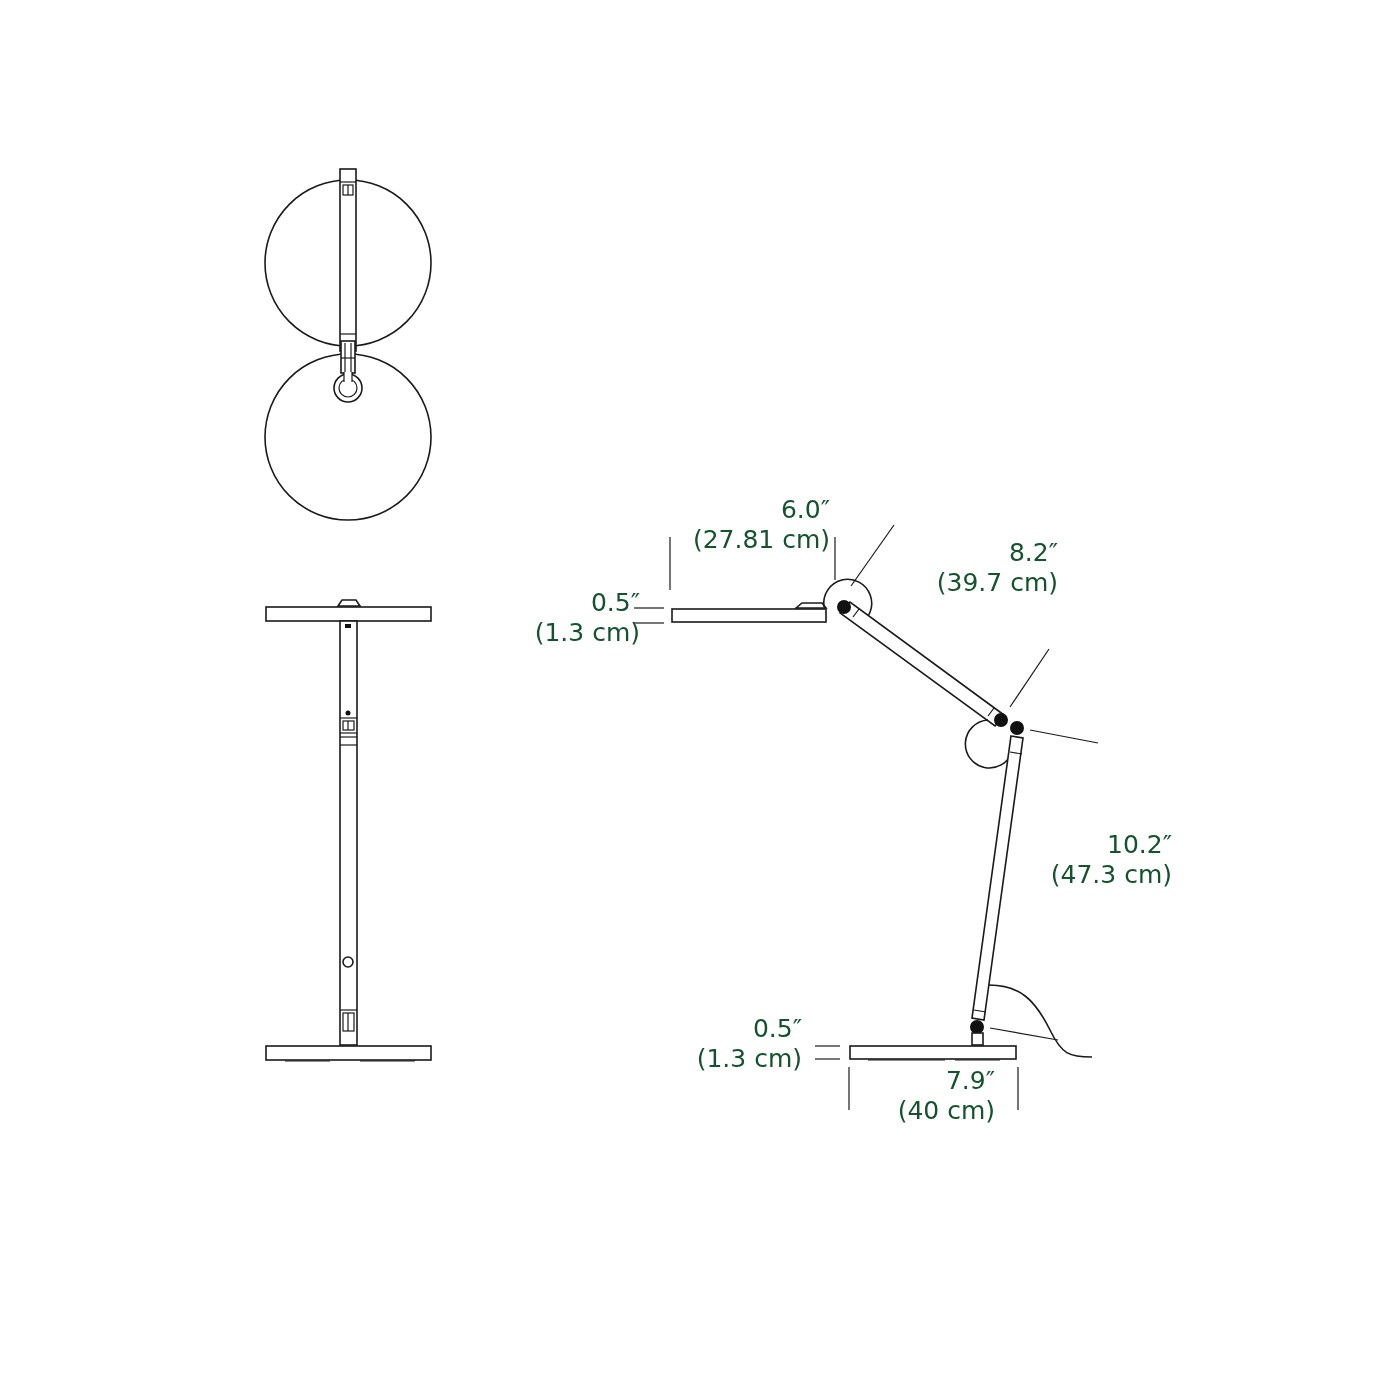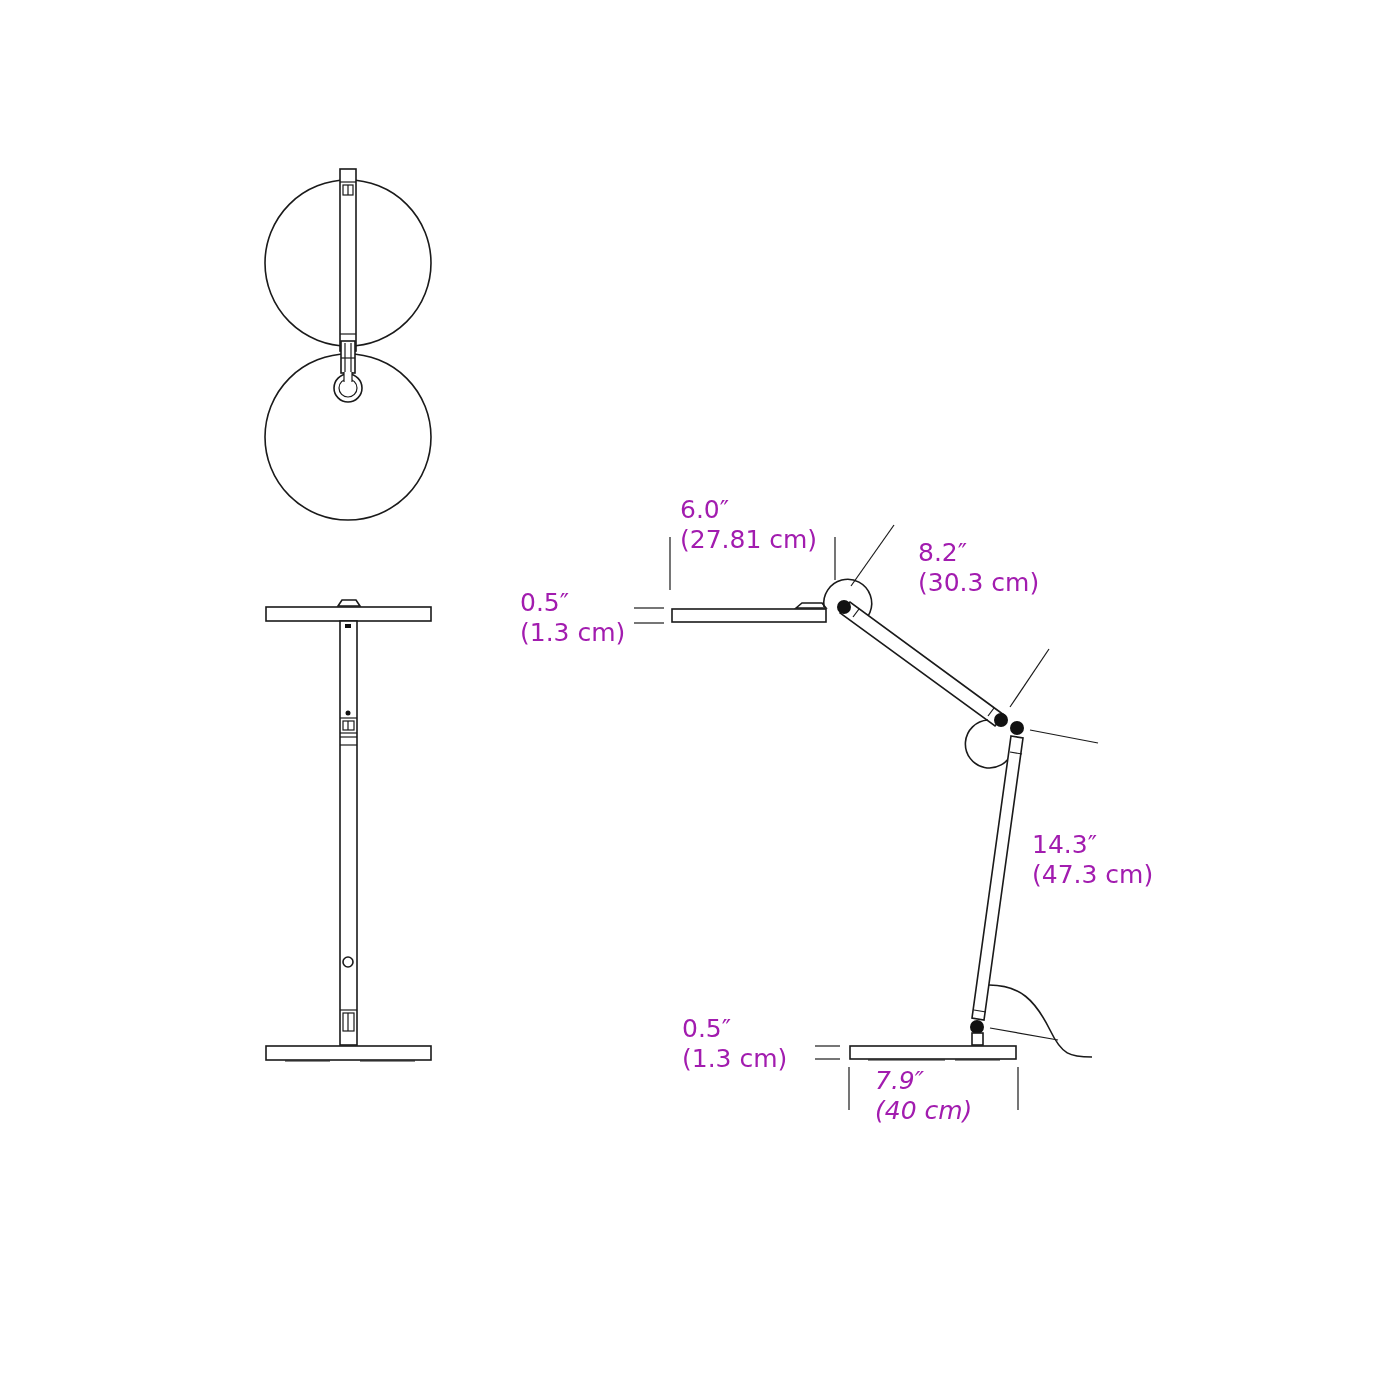--- a/index.html
+++ b/index.html
@@ -3,21 +3,21 @@
 <meta charset="utf-8">
 <style>
   html, body { margin: 0; padding: 0; background: #ffffff; }
   body { width: 1400px; height: 1400px; position: relative; overflow: hidden;
          font-family: "DejaVu Sans", "Liberation Sans", sans-serif; }
   svg.drawing { position: absolute; left: 0; top: 0; }
   .stroke { fill: none; stroke: #1a1a1a; stroke-width: 1.6; }
   .thin { fill: none; stroke: #1a1a1a; stroke-width: 1.2; }
   .fillw { fill: #ffffff; stroke: #1a1a1a; stroke-width: 1.6; }
   .dot { fill: #111111; }
-  .label { position: absolute; text-align: left; color: #a21caf;
+  .label { position: absolute; text-align: right; color: #14532d;
            font-size: 25px; line-height: 30px; white-space: nowrap; }
   .label span { display: block; }
 </style>
 </head>
 <body>
 
 <svg class="drawing" width="1400" height="1400" viewBox="0 0 1400 1400">
 
   <g>
     <circle class="stroke" cx="348" cy="263" r="83"></circle>
@@ -115,29 +115,29 @@
   <span>(27.81 cm)</span>
 </div>
 
 <div class="label" style="left:520px; top:588px; width:120px;">
   <span>0.5″</span>
   <span>(1.3 cm)</span>
 </div>
 
 <div class="label" style="left:918px; top:538px; width:140px;">
   <span>8.2″</span>
-  <span>(30.3 cm)</span>
+  <span>(39.7 cm)</span>
 </div>
 
 <div class="label" style="left:1032px; top:830px; width:140px;">
-  <span>14.3″</span>
+  <span>10.2″</span>
   <span>(47.3 cm)</span>
 </div>
 
 <div class="label" style="left:682px; top:1014px; width:120px;">
   <span>0.5″</span>
   <span>(1.3 cm)</span>
 </div>
 
-<div class="label" style="left:875px; top:1066px; width:120px;font-style:italic;">
+<div class="label" style="left:875px; top:1066px; width:120px;">
   <span>7.9″</span>
   <span>(40 cm)</span>
 </div>
 
 </body></html>

